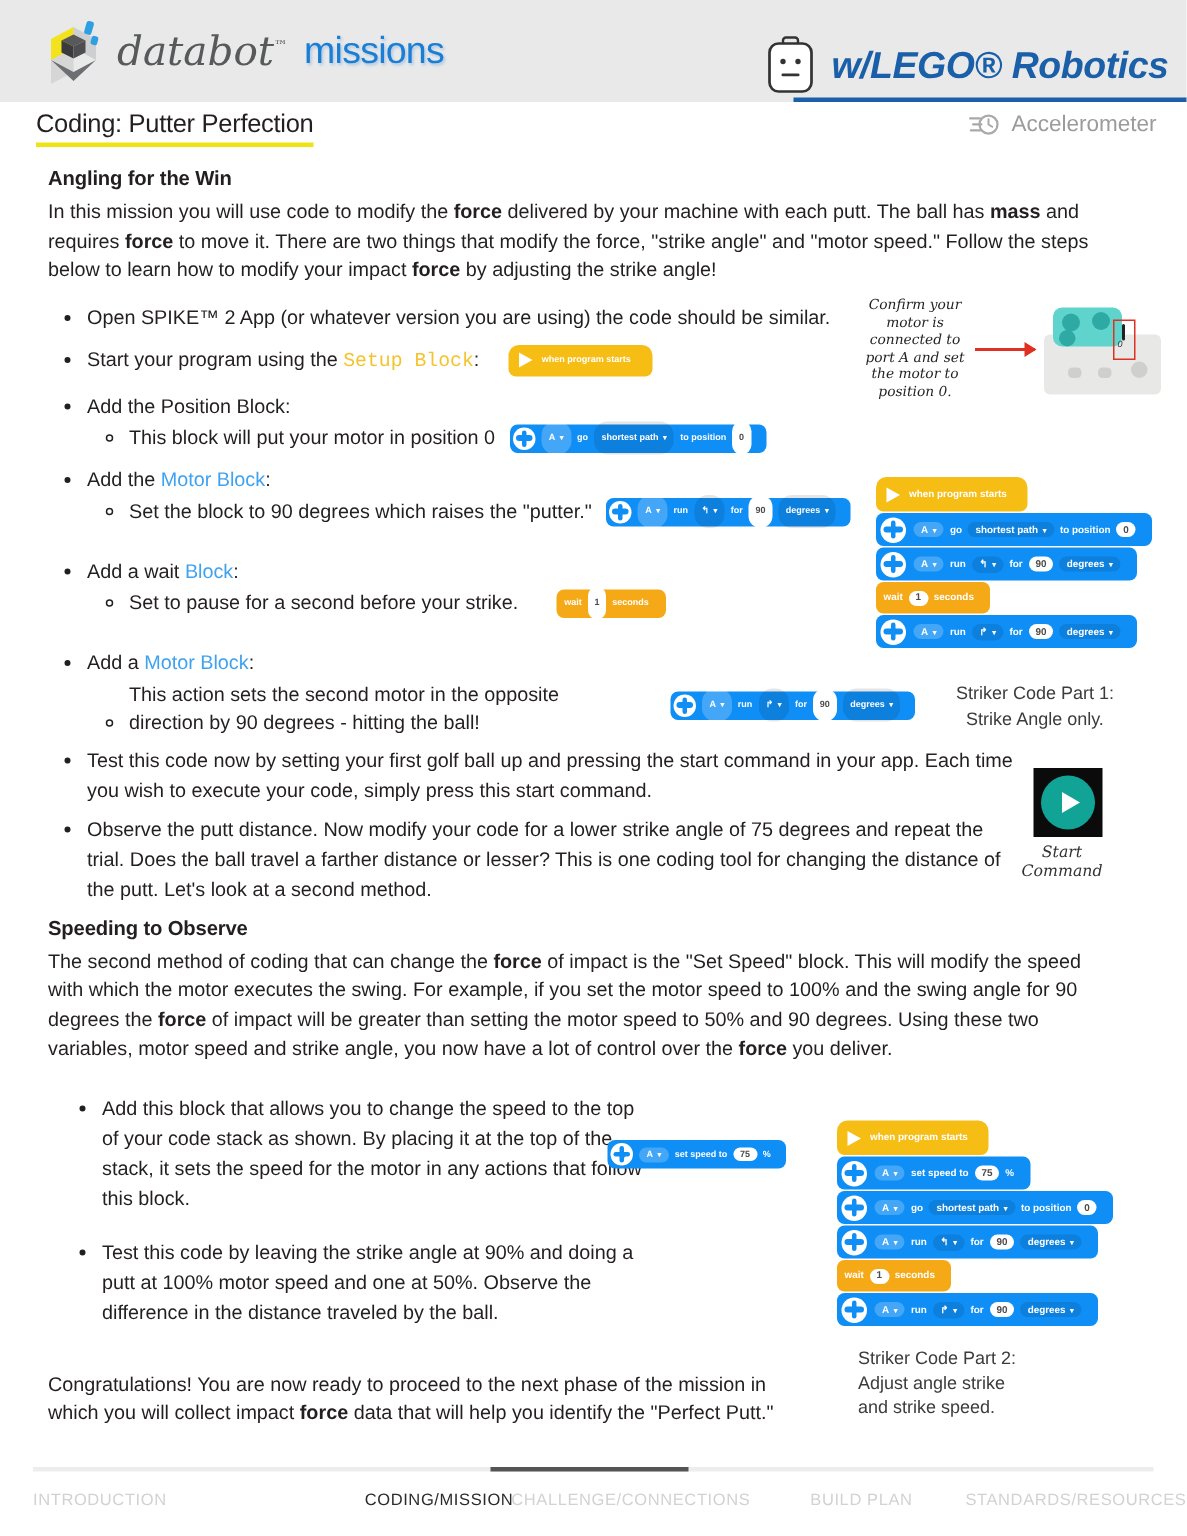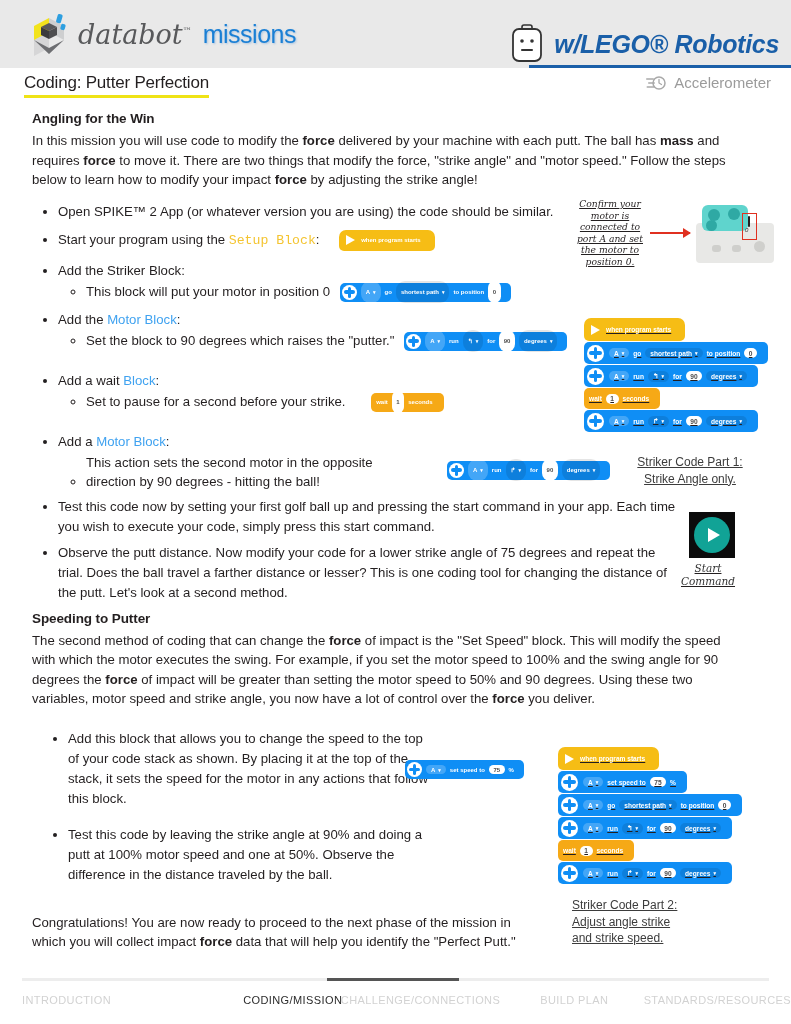--- a/index.html
+++ b/index.html
@@ -182,21 +182,21 @@
   .stack .blk.wait { height: 21px; }
   .stack .hub-icon { width: 17px; height: 17px; margin-right: 5px;}
   .stack .hub-icon::before { width: 12.5px; height: 3.6px; top: 6.7px; left: 2.2px; }
   .stack .hub-icon::after  { width: 3.6px; height: 12.5px; left: 6.7px; top: 2.2px; }
   .stack .hub-dot { width:4.6px;height:4.6px;top:6.2px;left:6.2px; }
   .stack .pill, .stack .oval, .stack .word { font-size: 6.6px; }
   .stack > * { margin-bottom: 1px; }
   .stack { display:flex; flex-direction: column; align-items: flex-start; }
 
   
-  .fig { position: absolute; text-decoration: underline; }
+  .fig { position: absolute; }
 
   .motor-note {
     display: flex; align-items: center;
   }
   .motor-note-text {
     font-family: "DejaVu Serif", serif;
     font-style: italic;
     font-size: 9.2px;
     line-height: 11.5px;
     color: #231f20;
@@ -355,21 +355,21 @@
       <span>Start your program using the </span><span class="accent-yellow">Setup Block</span><span>:</span>
       <span class="inline-holder" style="margin-left:16px;">
         <span class="blk hat">
           <span class="play-tri"></span>
           <span class="word">when program starts</span>
         </span>
       </span>
     </li>
 
     <li style="margin-top:10px;">
-      <span>Add the Striker Block:</span>
+      <span>Add the Position Block:</span>
       <ul class="sub">
         <li>
           <span>This block will put your motor in position 0</span>
           <span class="inline-holder">
             <span class="blk motor">
               <span class="hub-icon">
                   <span class="hub-dot"></span>
                 </span>
               <span class="pill">
                   <span>A</span>
@@ -469,21 +469,21 @@
 
   <ul class="bullets" style="max-width:640px; margin-top:6px;">
     <li>
       <span>Test this code now by setting your first golf ball up and pressing the start command in your app.  Each time you wish to execute your code, simply press this start command.</span>
     </li>
     <li>
       <span>Observe the putt distance. Now modify your code for a lower strike angle of 75 degrees and repeat the trial.  Does the ball travel a farther distance or lesser?   This is one coding tool for changing the distance of the putt.  Let's look at a second method.</span>
     </li>
   </ul>
 
-  <h3 class="sect" style="margin-top:8px;">Speeding to Putter</h3>
+  <h3 class="sect" style="margin-top:8px;">Speeding to Observe</h3>
 
   <p class="para" style="margin-left:10px; max-width:715px;">
     <span>The second method of coding that can change the </span><b>force</b><span> of impact is the "Set Speed" block.  This will modify the speed with which the motor executes the swing.  For example, if you set the motor speed to 100% and the swing angle for 90 degrees the </span><b>force</b><span> of impact will be greater than setting the motor speed to 50% and 90 degrees. Using these two variables, motor speed and strike angle, you now have a lot of control over the </span><b>force</b><span> you deliver.</span>
   </p>
 
   <ul class="bullets" style="max-width:380px; margin-top:20px; margin-left:28px;">
     <li>
       <span>Add this block that allows you to change the speed to the top of your code stack as shown.  By placing it at the top of the stack, it sets the speed for the motor in any actions that follow this block.</span>
     </li>
     <li style="margin-top:16px; max-width:410px;">

